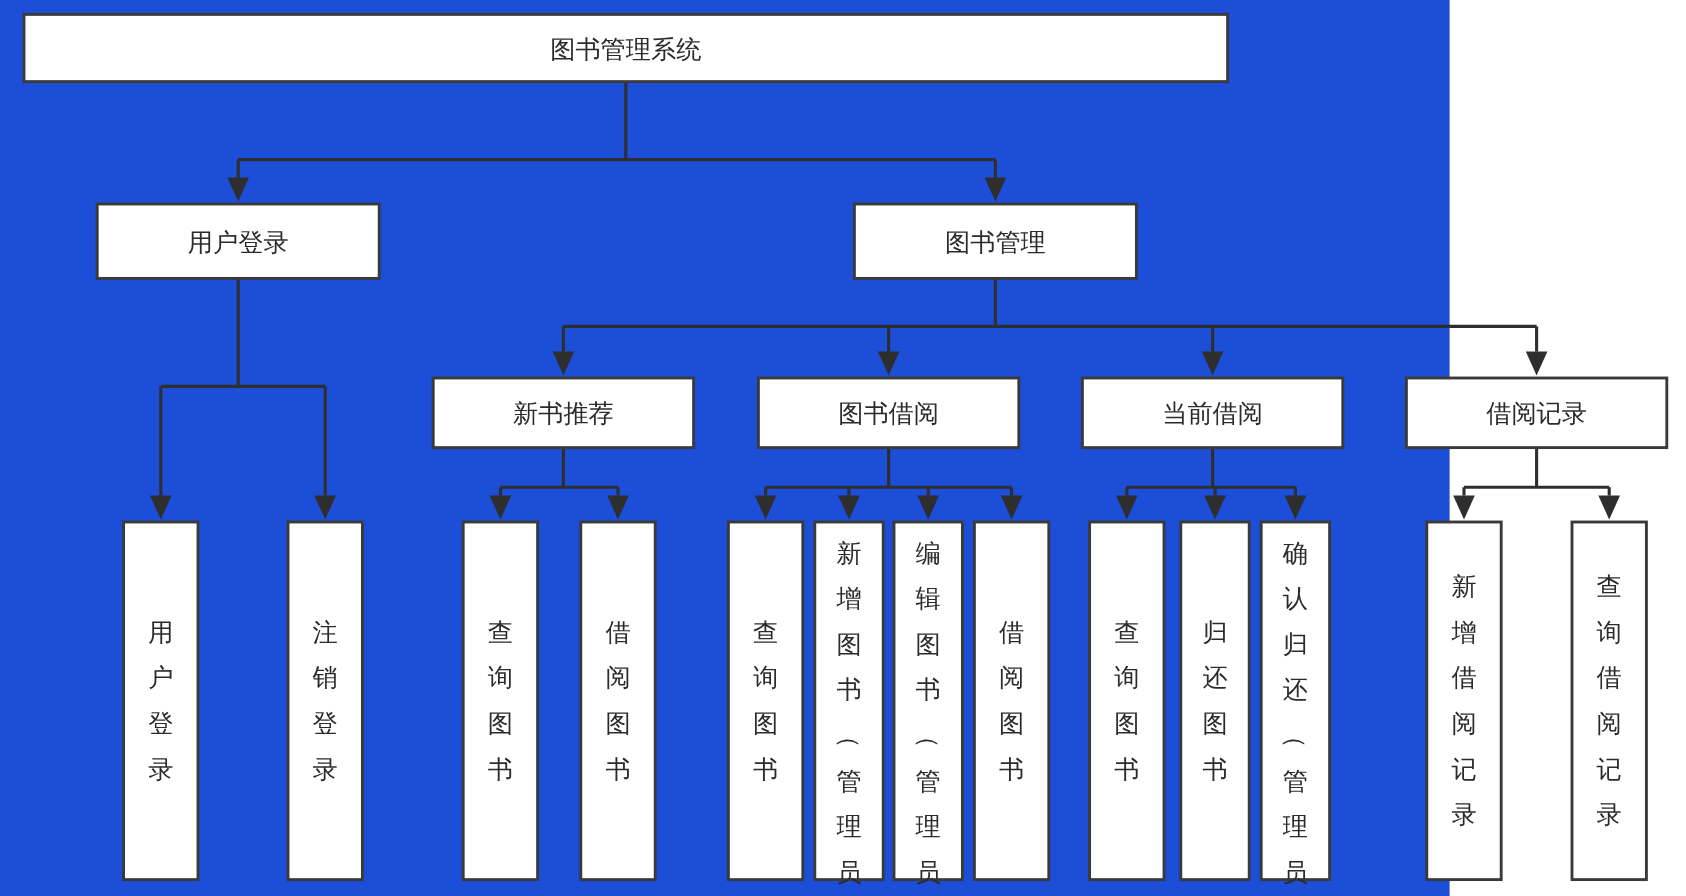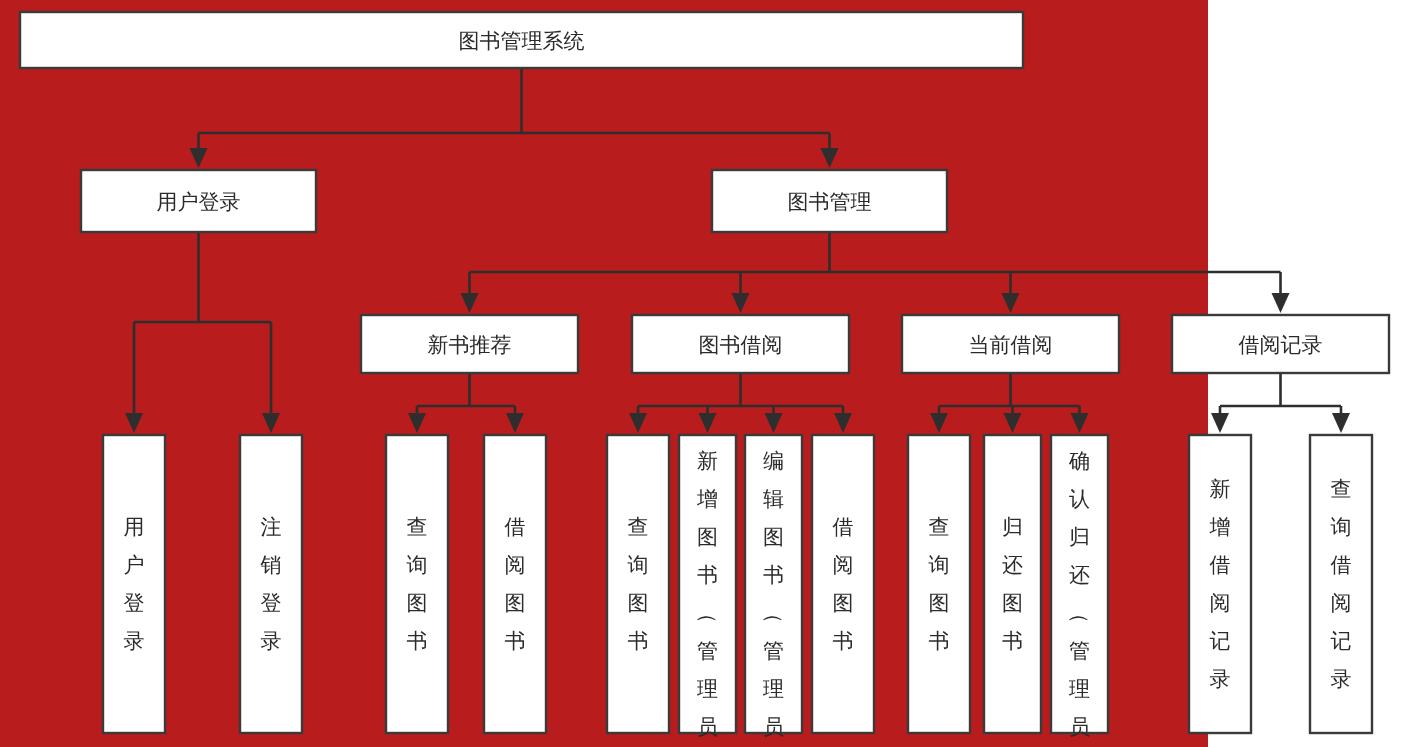--- a/index.html
+++ b/index.html
@@ -10,21 +10,21 @@
   body {
     width: 1405px;
     height: 747px;
     font-family: "DejaVu Sans", "Liberation Sans", sans-serif;
     overflow: hidden;
   }
   #diagram-root {
     position: relative;
     width: 1208px;
     height: 747px;
-    background: #b91c1c;
+    background: #1d4ed8;
   }
   svg#flow {
     position: absolute;
     left: 0;
     top: 0;
     width: 1405px;
     height: 747px;
     display: block;
   }
   .node-rect {

